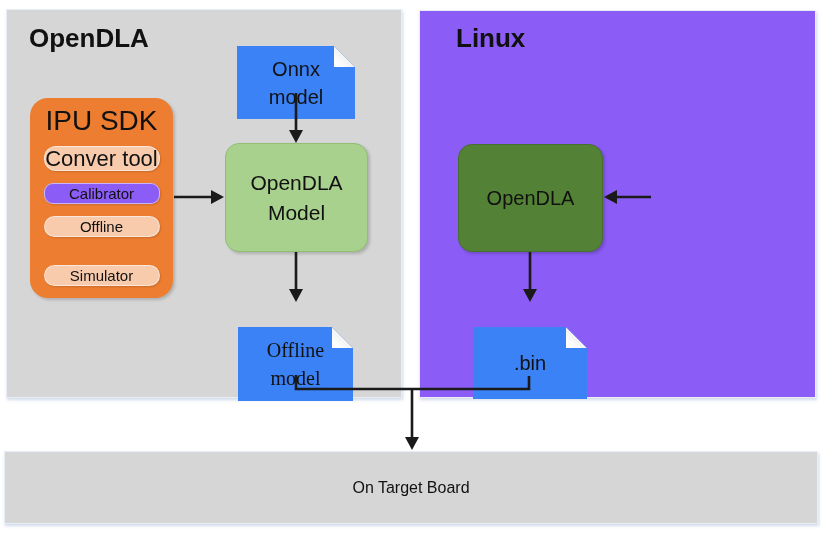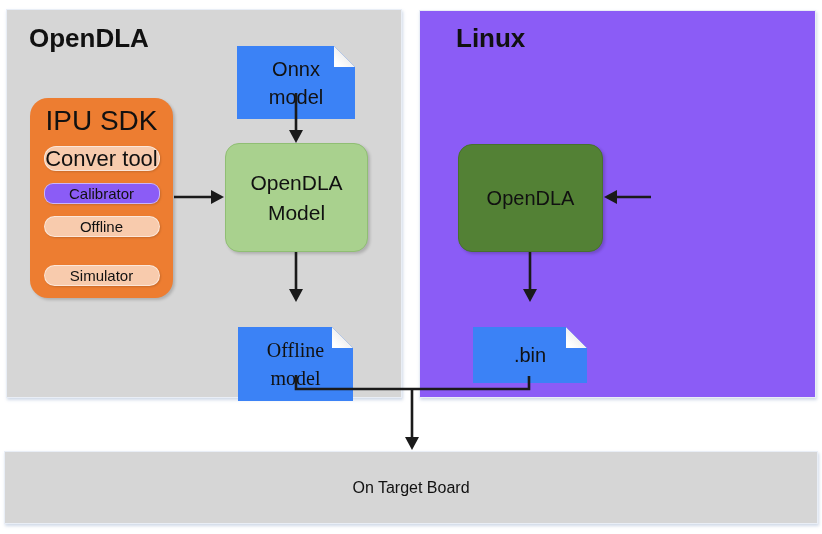--- a/index.html
+++ b/index.html
@@ -56,21 +56,21 @@
     filter:drop-shadow(2px 2px 2px rgba(0,0,0,.28));
     margin-top:26px;
   }
   .fold {
     position:absolute; top:0; right:0; width:21px; height:21px;
     clip-path:polygon(0 0, 100% 100%, 0 100%);
     background:linear-gradient(225deg, #cccccc 0%, #efefef 45%, #ffffff 85%);
   }
   #onnx-doc    { left:237px; top:20px;  width:118px; height:73px; }
   #offline-doc { left:238px; top:301px; width:115px; height:74px;font-family:Liberation Serif, serif; }
-  #bin-doc     { left:473px; top:301px; width:114px; height:56px; }
+  #bin-doc     { left:473px; top:301px; width:114px; height:72px; }
 
   svg.wires { position:absolute; left:0; top:0; pointer-events:none; }
   .wire { stroke:#1a1a1a; stroke-width:2.6; fill:none; }
   .head { fill:#1a1a1a; stroke:none; }
 </style>
 </head>
 <body>
 
 <div class="canvas">
 

